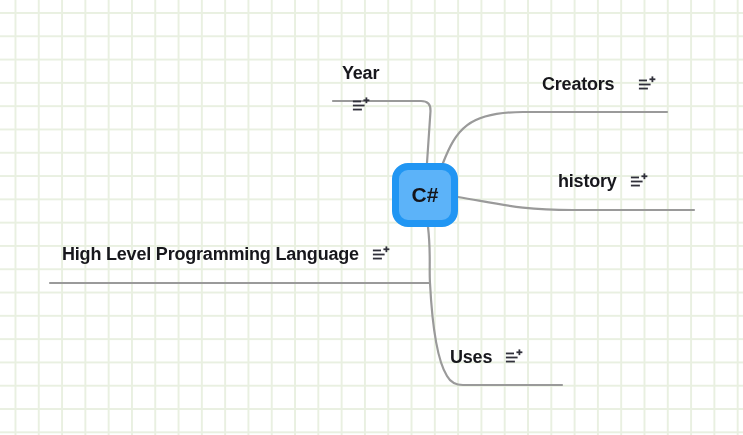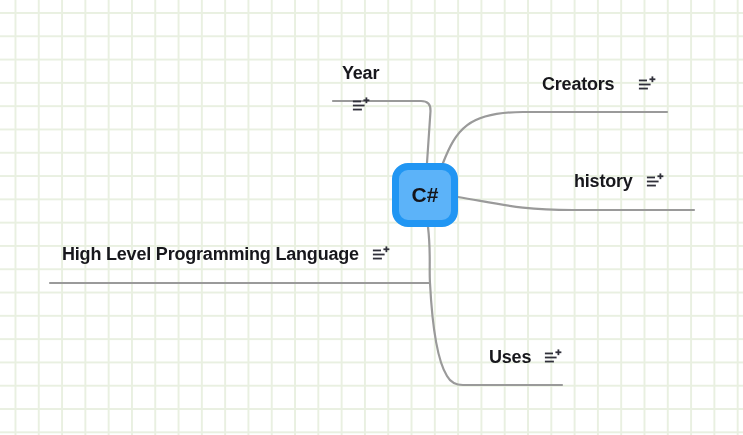--- a/index.html
+++ b/index.html
@@ -81,23 +81,23 @@
   .icon-btn svg {
     display: block;
   }
   .icon-btn svg line {
     stroke: #30303a;
     stroke-width: 2;
     stroke-linecap: butt;
   }
   .b-year     { left: 342px; top: 63px; flex-direction: column;  }
   .b-creators { left: 542px; top: 74px; gap: 24px;  }
-  .b-history  { left: 574px; top: 171px; }
+  .b-history  { left: 558px; top: 171px; }
   .b-hlpl     { left: 62px;  top: 244px; }
-  .b-uses     { left: 489px; top: 347px; }
+  .b-uses     { left: 450px; top: 347px; }
 </style>
 </head>
 <body>
 
 <div class="canvas">
 
   <svg class="connectors" viewBox="0 0 743 435" xmlns="http://www.w3.org/2000/svg">
     <path d="M333 101 H421 Q431 101 430.5 111 L427 163"></path>
     <path d="M667 112 H523 C468 112 456 130 443 163"></path>
     <path d="M458 197 C505 205 522 210 573 210 H694"></path>

